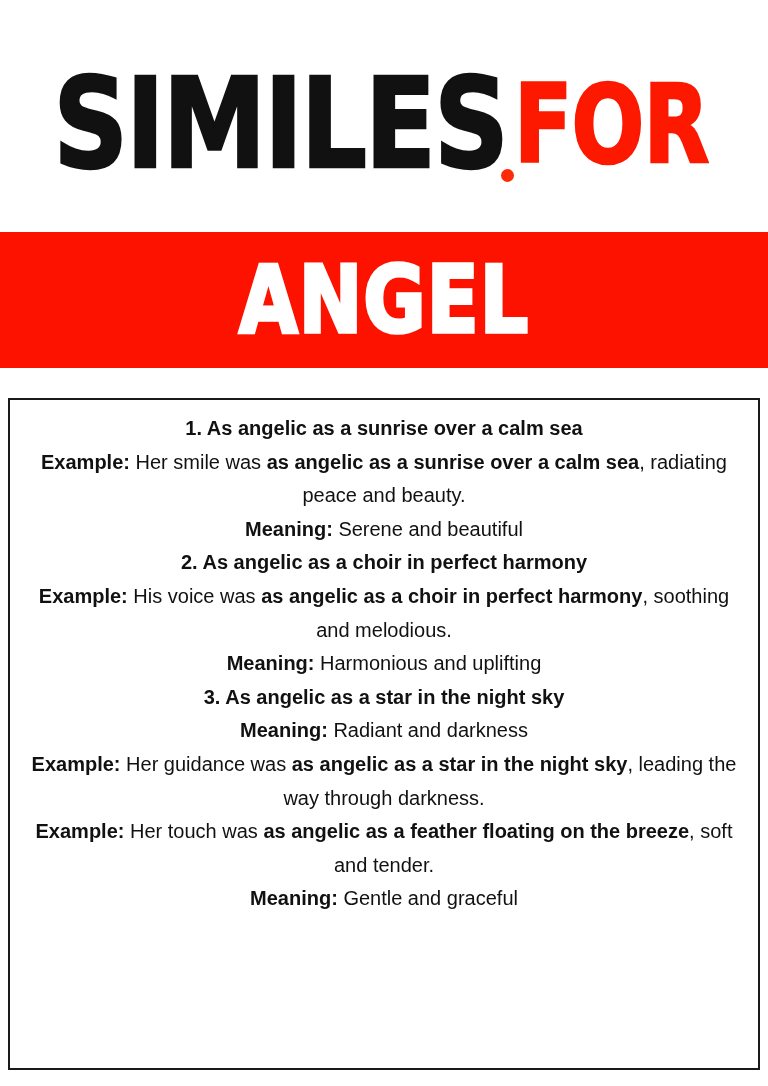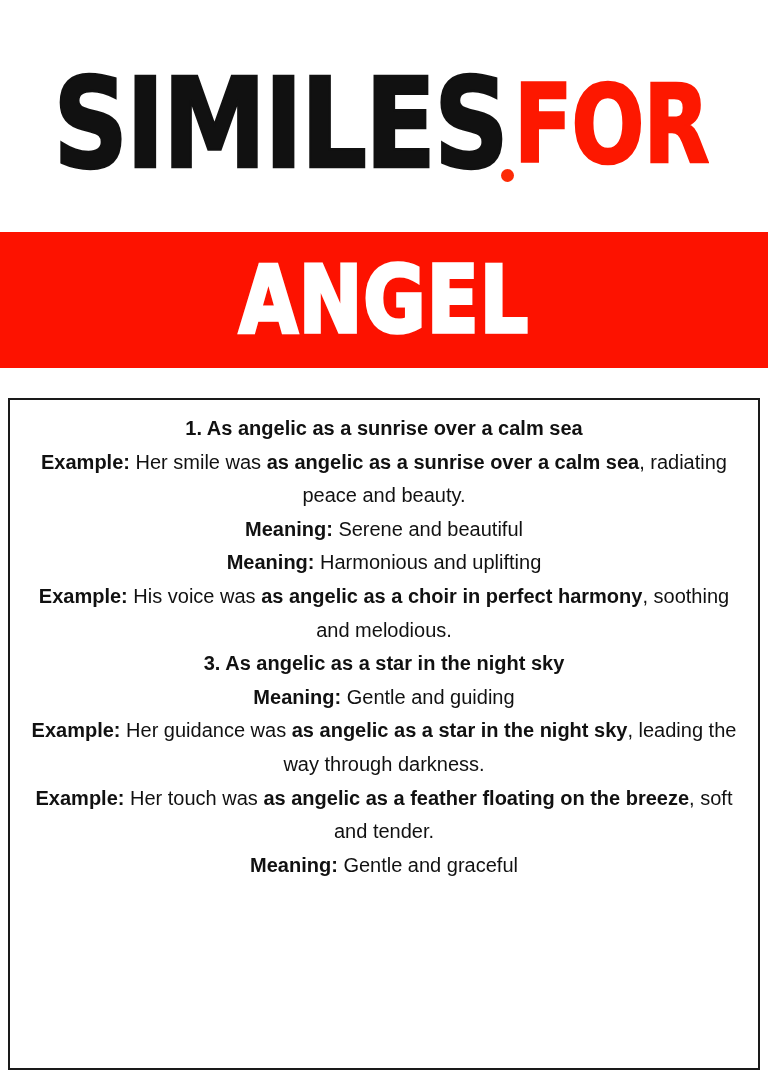--- a/index.html
+++ b/index.html
@@ -149,39 +149,43 @@
         <span>Her smile was</span>
         <span class="simile">as angelic as a sunrise over a calm sea</span><span>, radiating peace and beauty.</span>
       </p>
       <p class="line">
         <span class="lbl">Meaning:</span>
         <span>Serene and beautiful</span>
       </p>
     </div>
 
     <div class="entry">
-      <p class="line">
-        <span class="lbl">Meaning:</span>
-        <span>Harmonious and uplifting</span>
+      <p class="line heading">
+        <span>2.</span>
+        <span>As angelic as a choir in perfect harmony</span>
       </p>
       <p class="line">
         <span class="lbl">Example:</span>
         <span>His voice was</span>
         <span class="simile">as angelic as a choir in perfect harmony</span><span>, soothing and melodious.</span>
+      </p>
+      <p class="line">
+        <span class="lbl">Meaning:</span>
+        <span>Harmonious and uplifting</span>
       </p>
     </div>
 
     <div class="entry">
       <p class="line heading">
         <span>3.</span>
         <span>As angelic as a star in the night sky</span>
       </p>
       <p class="line">
         <span class="lbl">Meaning:</span>
-        <span>Gentle and guiding</span>
+        <span>Radiant and darkness</span>
       </p>
       <p class="line">
         <span class="lbl">Example:</span>
         <span>Her guidance was</span>
         <span class="simile">as angelic as a star in the night sky</span><span>, leading the way through darkness.</span>
       </p>
     </div>
 
     <div class="entry">
       <p class="line">

